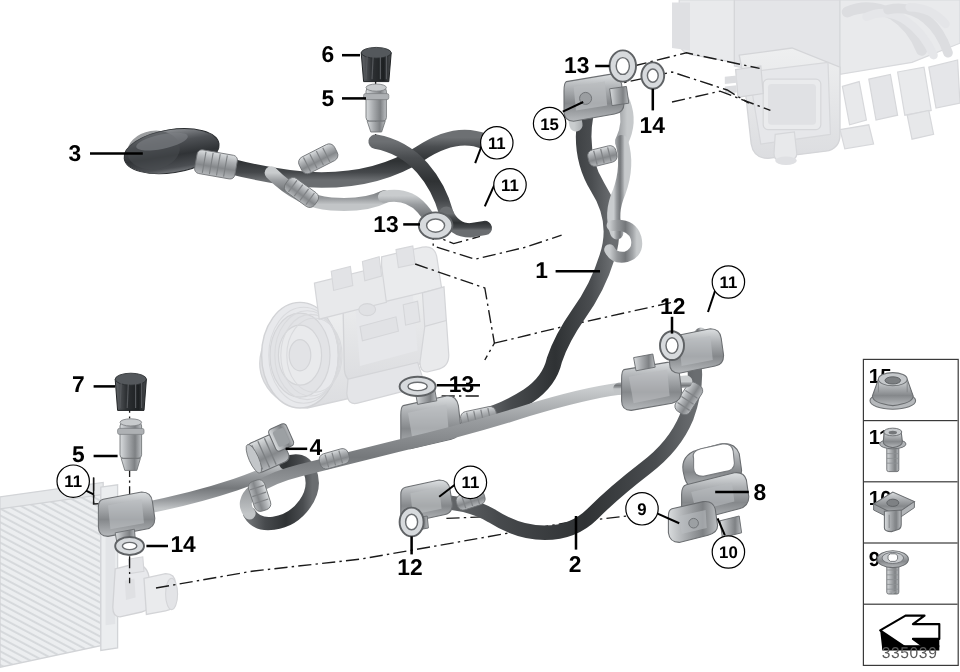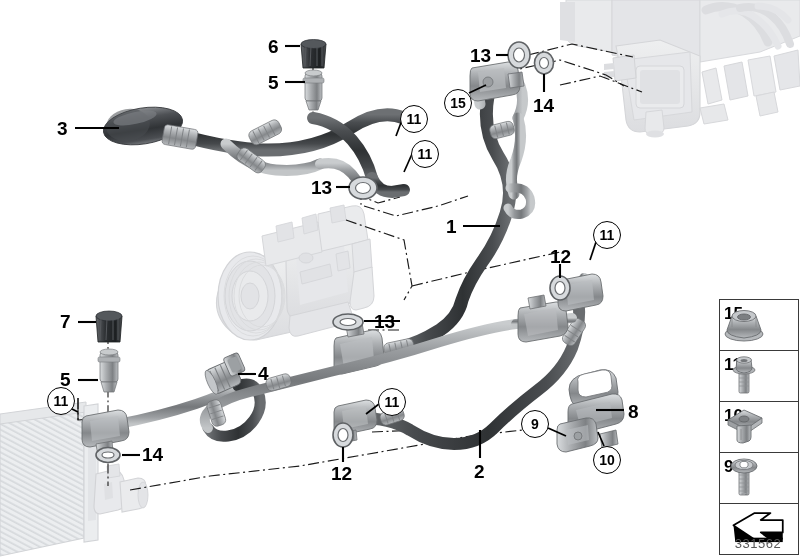--- a/index.html
+++ b/index.html
@@ -545,15 +545,15 @@
   <div class="lrow">
     <svg viewBox="0 0 78 50" style="position:absolute;left:4px;top:2px;width:70px;height:44px;">
       <path d="M10 22 L34 8 L52 8 L41 16 L66 16 L66 30 L41 30 L52 38 L34 38 Z" fill="#ffffff" stroke="#000000" stroke-width="2" stroke-linejoin="round"></path>
       <path d="M10 22 L34 38 L52 38 L41 30 L66 30 L66 38 L41 38 L41 40 L12 40 Z" fill="#000000"></path>
       <rect x="12" y="36" width="54" height="5" fill="#000000"></rect>
     </svg>
   </div>
 
 </div>
 
-<div class="partno">331562</div>
+<div class="partno">335039</div>
 
 </div>
 
 </body></html>

